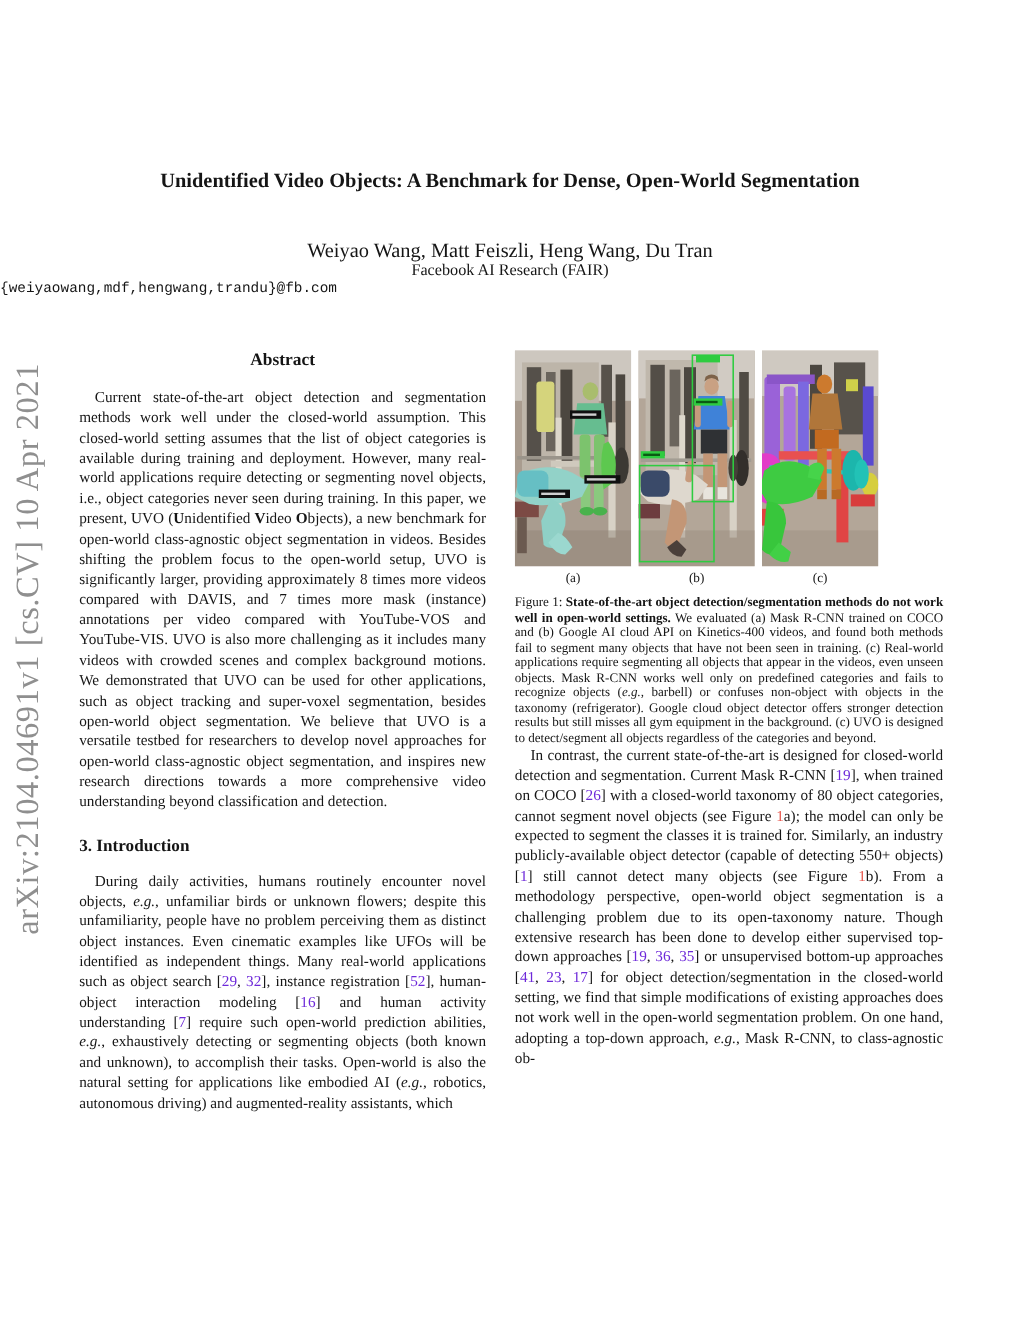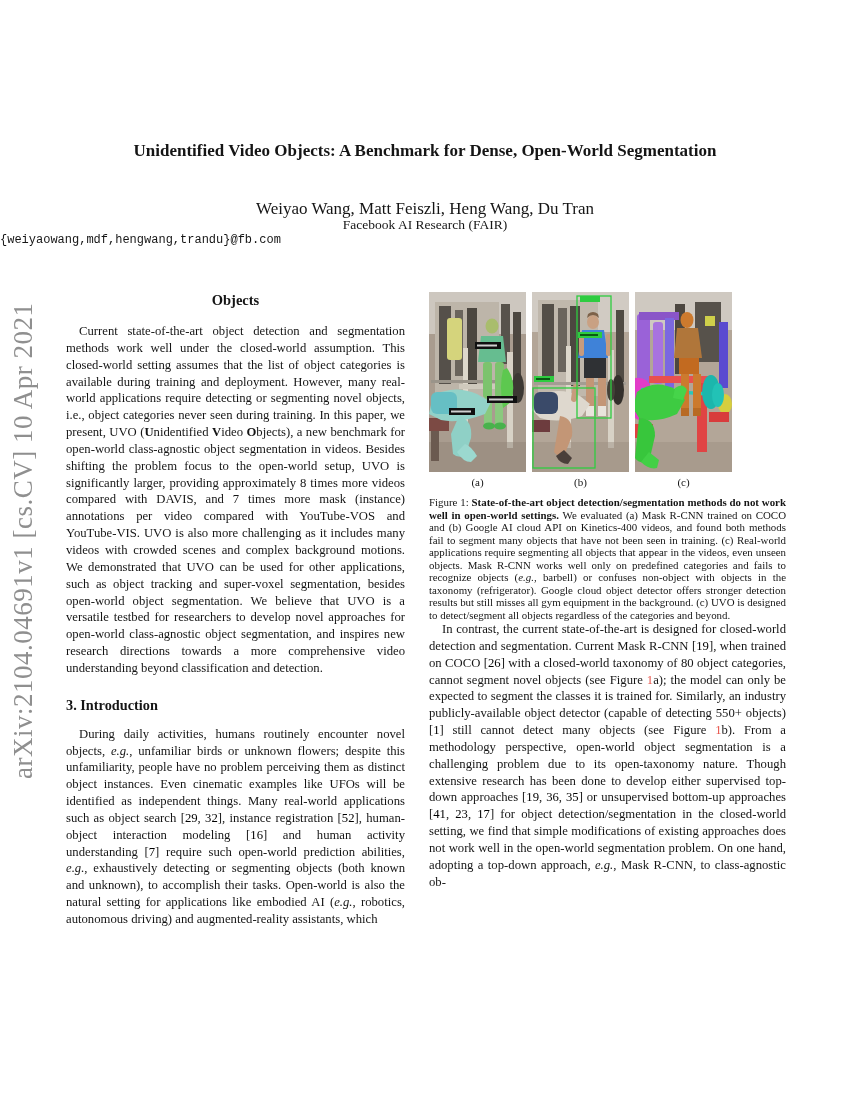--- a/index.html
+++ b/index.html
@@ -34,37 +34,37 @@
   .indent{text-indent:13px;}
   figure{margin:0;}
   .panels{display:flex;gap:6px;}
   .panel{width:97px;}
   .panel svg{display:block;width:97px;height:180px;}
   .panel-label{text-align:center;font-size:11px;margin-top:4px;}
   figcaption{margin-top:8px;font-size:10.9px;line-height:12.5px;text-align:justify;}
   .rc-p1{margin-top:16px;}
   .b{font-weight:bold;}
   .it{font-style:italic;}
-  .cite{color:#000000;}
+  .cite{color:#6d28d9;}
   .figref{color:#e8554c;}
 </style>
 </head>
 <body>
 
 <div class="page">
 
   <div class="arxiv-strip">arXiv:2104.04691v1  [cs.CV]  10 Apr 2021</div>
 
   <h1 class="title">Unidentified Video Objects: A Benchmark for Dense, Open-World Segmentation</h1>
   <div class="authors">Weiyao Wang, Matt Feiszli, Heng Wang, Du Tran</div>
   <div class="affiliation">Facebook AI Research (FAIR)</div>
   <div class="email">{weiyaowang,mdf,hengwang,trandu}@fb.com</div>
 
   <div class="col-left">
-    <div class="abstract-heading">Objects</div>
+    <div class="abstract-heading">Abstract</div>
     <p class="abstract-text"><span>Current state-of-the-art object detection and segmentation methods work well under the closed-world assumption. This closed-world setting assumes that the list of object categories is available during training and deployment. However, many real-world applications require detecting or segmenting novel objects, i.e., object categories never seen during training. In this paper, we present, UVO (</span><span class="b">U</span><span>nidentified </span><span class="b">V</span><span>ideo </span><span class="b">O</span><span>bjects), a new benchmark for open-world class-agnostic object segmentation in videos. Besides shifting the problem focus to the open-world setup, UVO is significantly larger, providing approximately 8 times more videos compared with DAVIS, and 7 times more mask (instance) annotations per video compared with YouTube-VOS and YouTube-VIS. UVO is also more challenging as it includes many videos with crowded scenes and complex background motions. We demonstrated that UVO can be used for other applications, such as object tracking and super-voxel segmentation, besides open-world object segmentation. We believe that UVO is a versatile testbed for researchers to develop novel approaches for open-world class-agnostic object segmentation, and inspires new research directions towards a more comprehensive video understanding beyond classification and detection.</span></p>
     <div class="section-heading">3. Introduction</div>
     <p class="body-text indent"><span>During daily activities, humans routinely encounter novel objects, </span><span class="it">e.g.</span><span>, unfamiliar birds or unknown flowers; despite this unfamiliarity, people have no problem perceiving them as distinct object instances. Even cinematic examples like UFOs will be identified as independent things. Many real-world applications such as object search [</span><span class="cite">29</span><span>, </span><span class="cite">32</span><span>], instance registration [</span><span class="cite">52</span><span>], human-object interaction modeling [</span><span class="cite">16</span><span>] and human activity understanding [</span><span class="cite">7</span><span>] require such open-world prediction abilities, </span><span class="it">e.g.</span><span>, exhaustively detecting or segmenting objects (both known and unknown), to accomplish their tasks. Open-world is also the natural setting for applications like embodied AI (</span><span class="it">e.g.</span><span>, robotics, autonomous driving) and augmented-reality assistants, which</span></p>
   </div>
 
   <div class="col-right">
     <figure>
       <div class="panels">
 
         <div class="panel">

